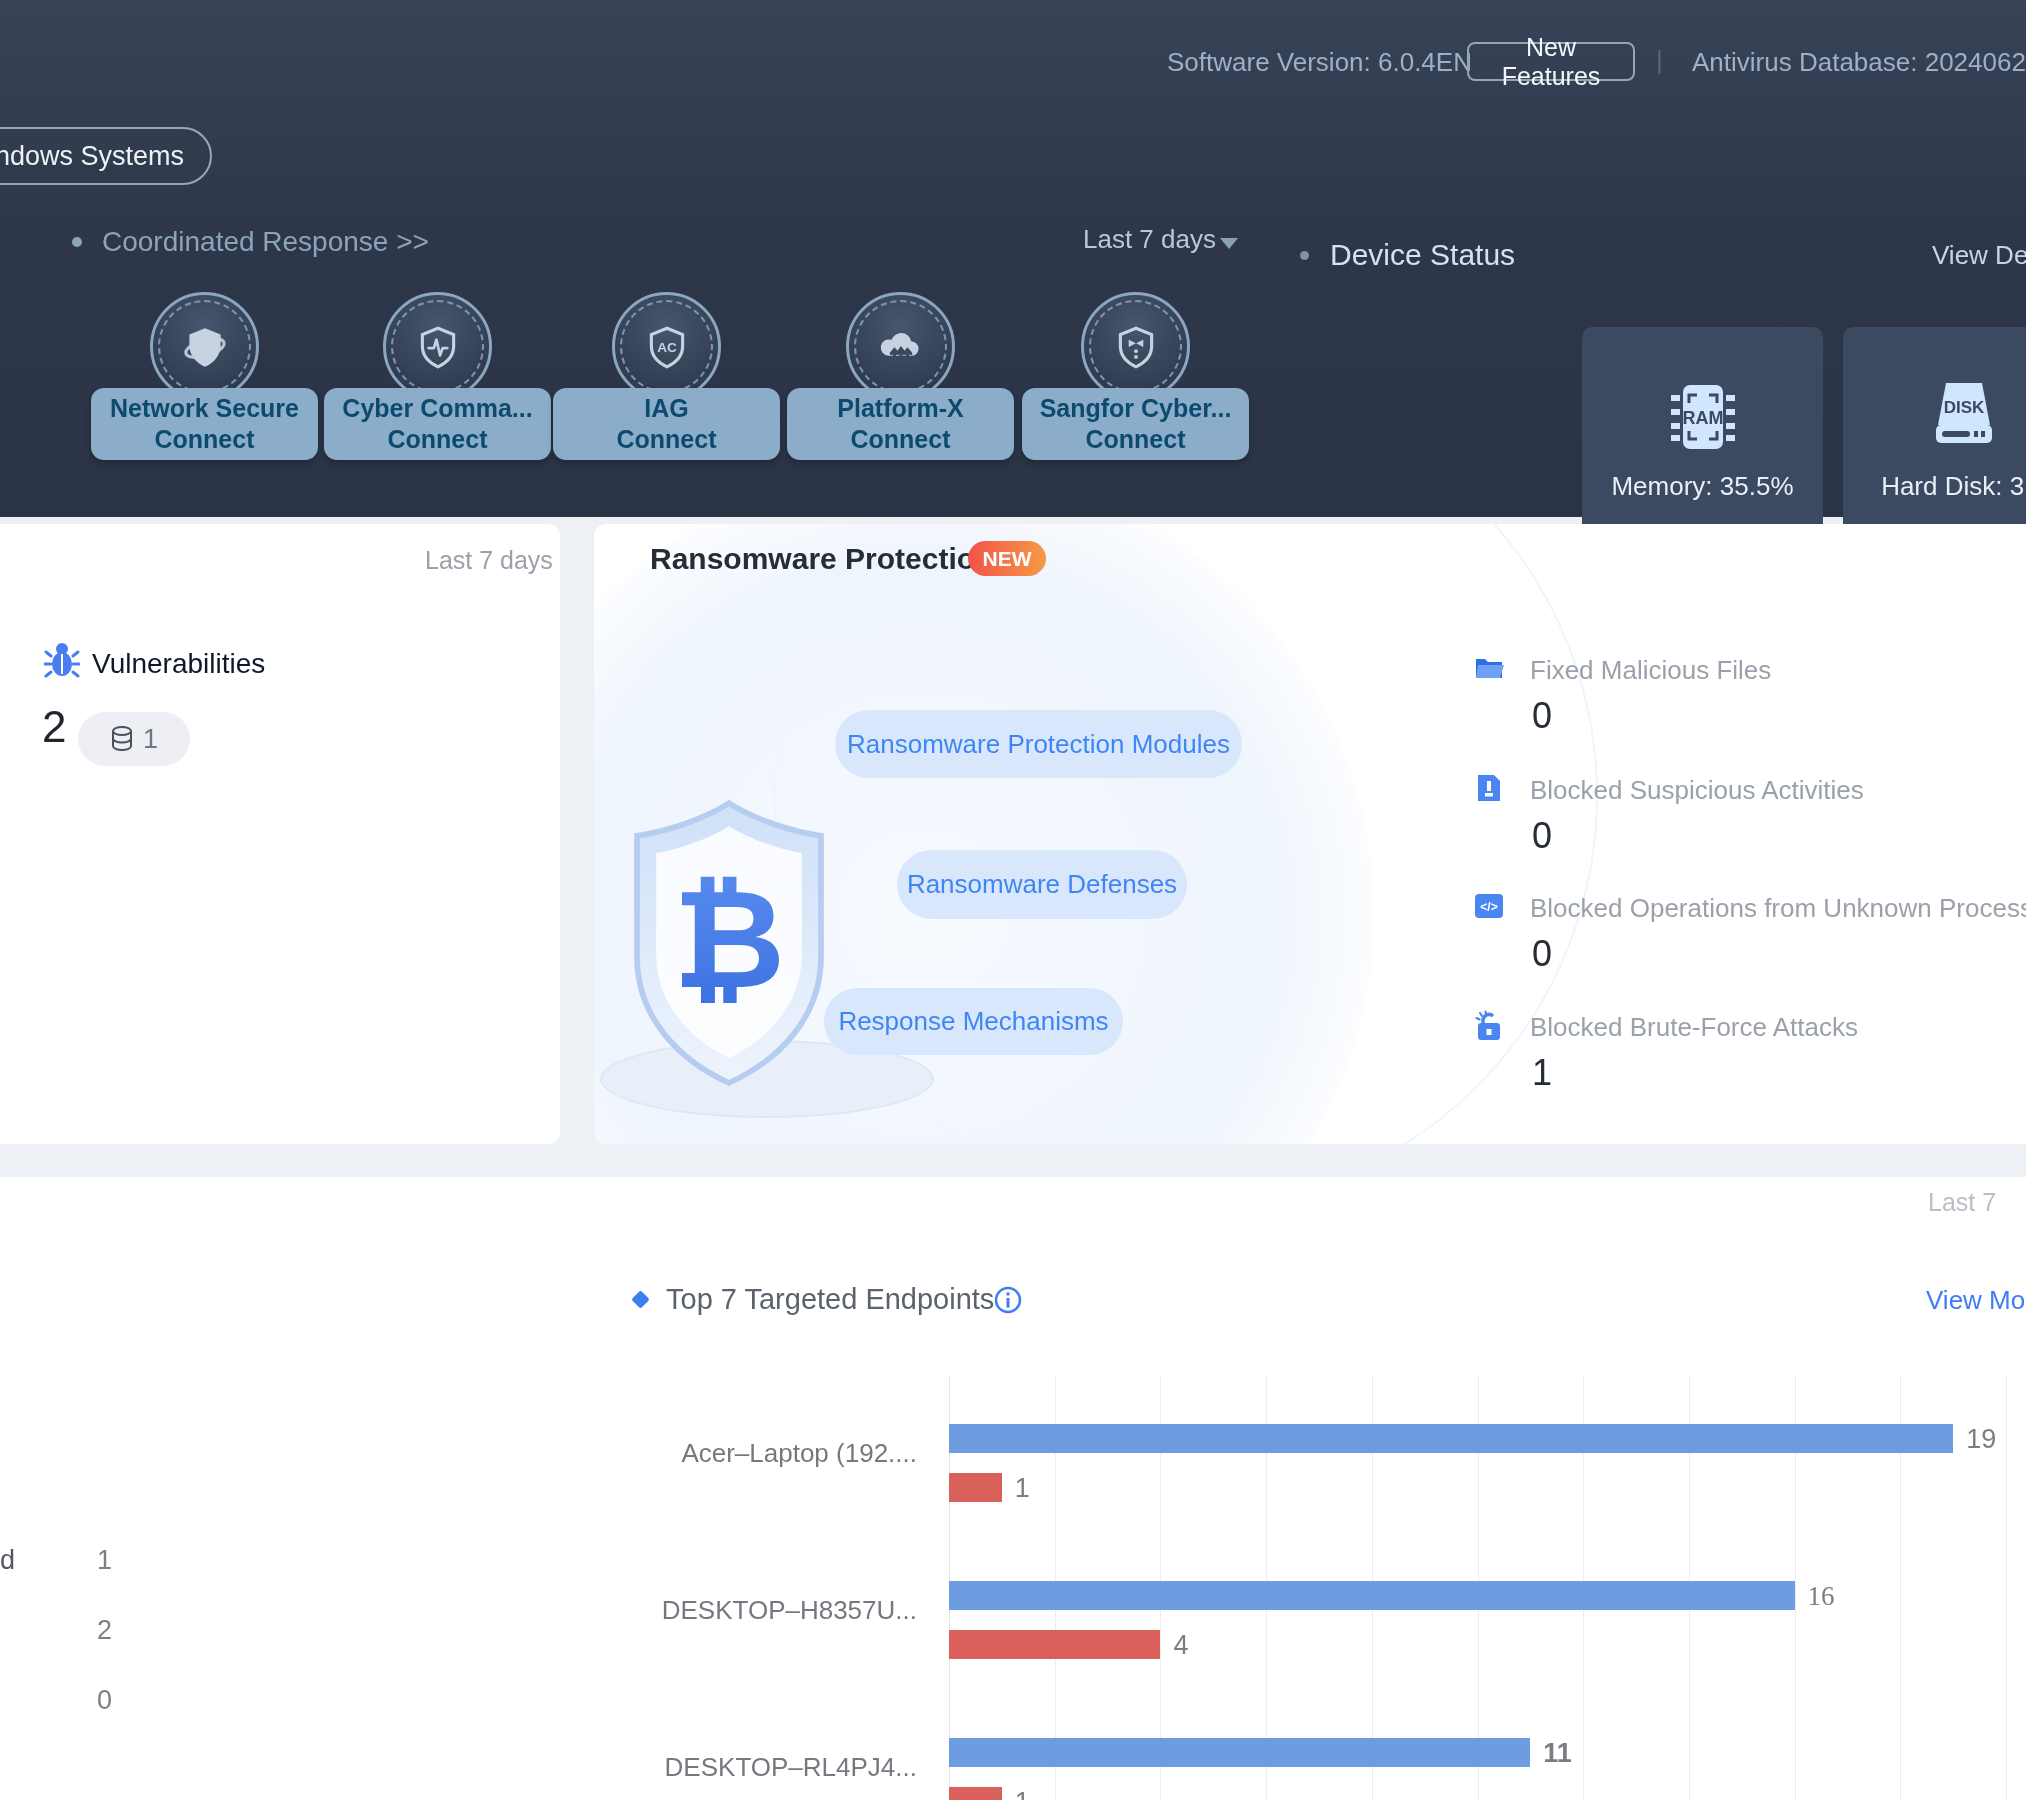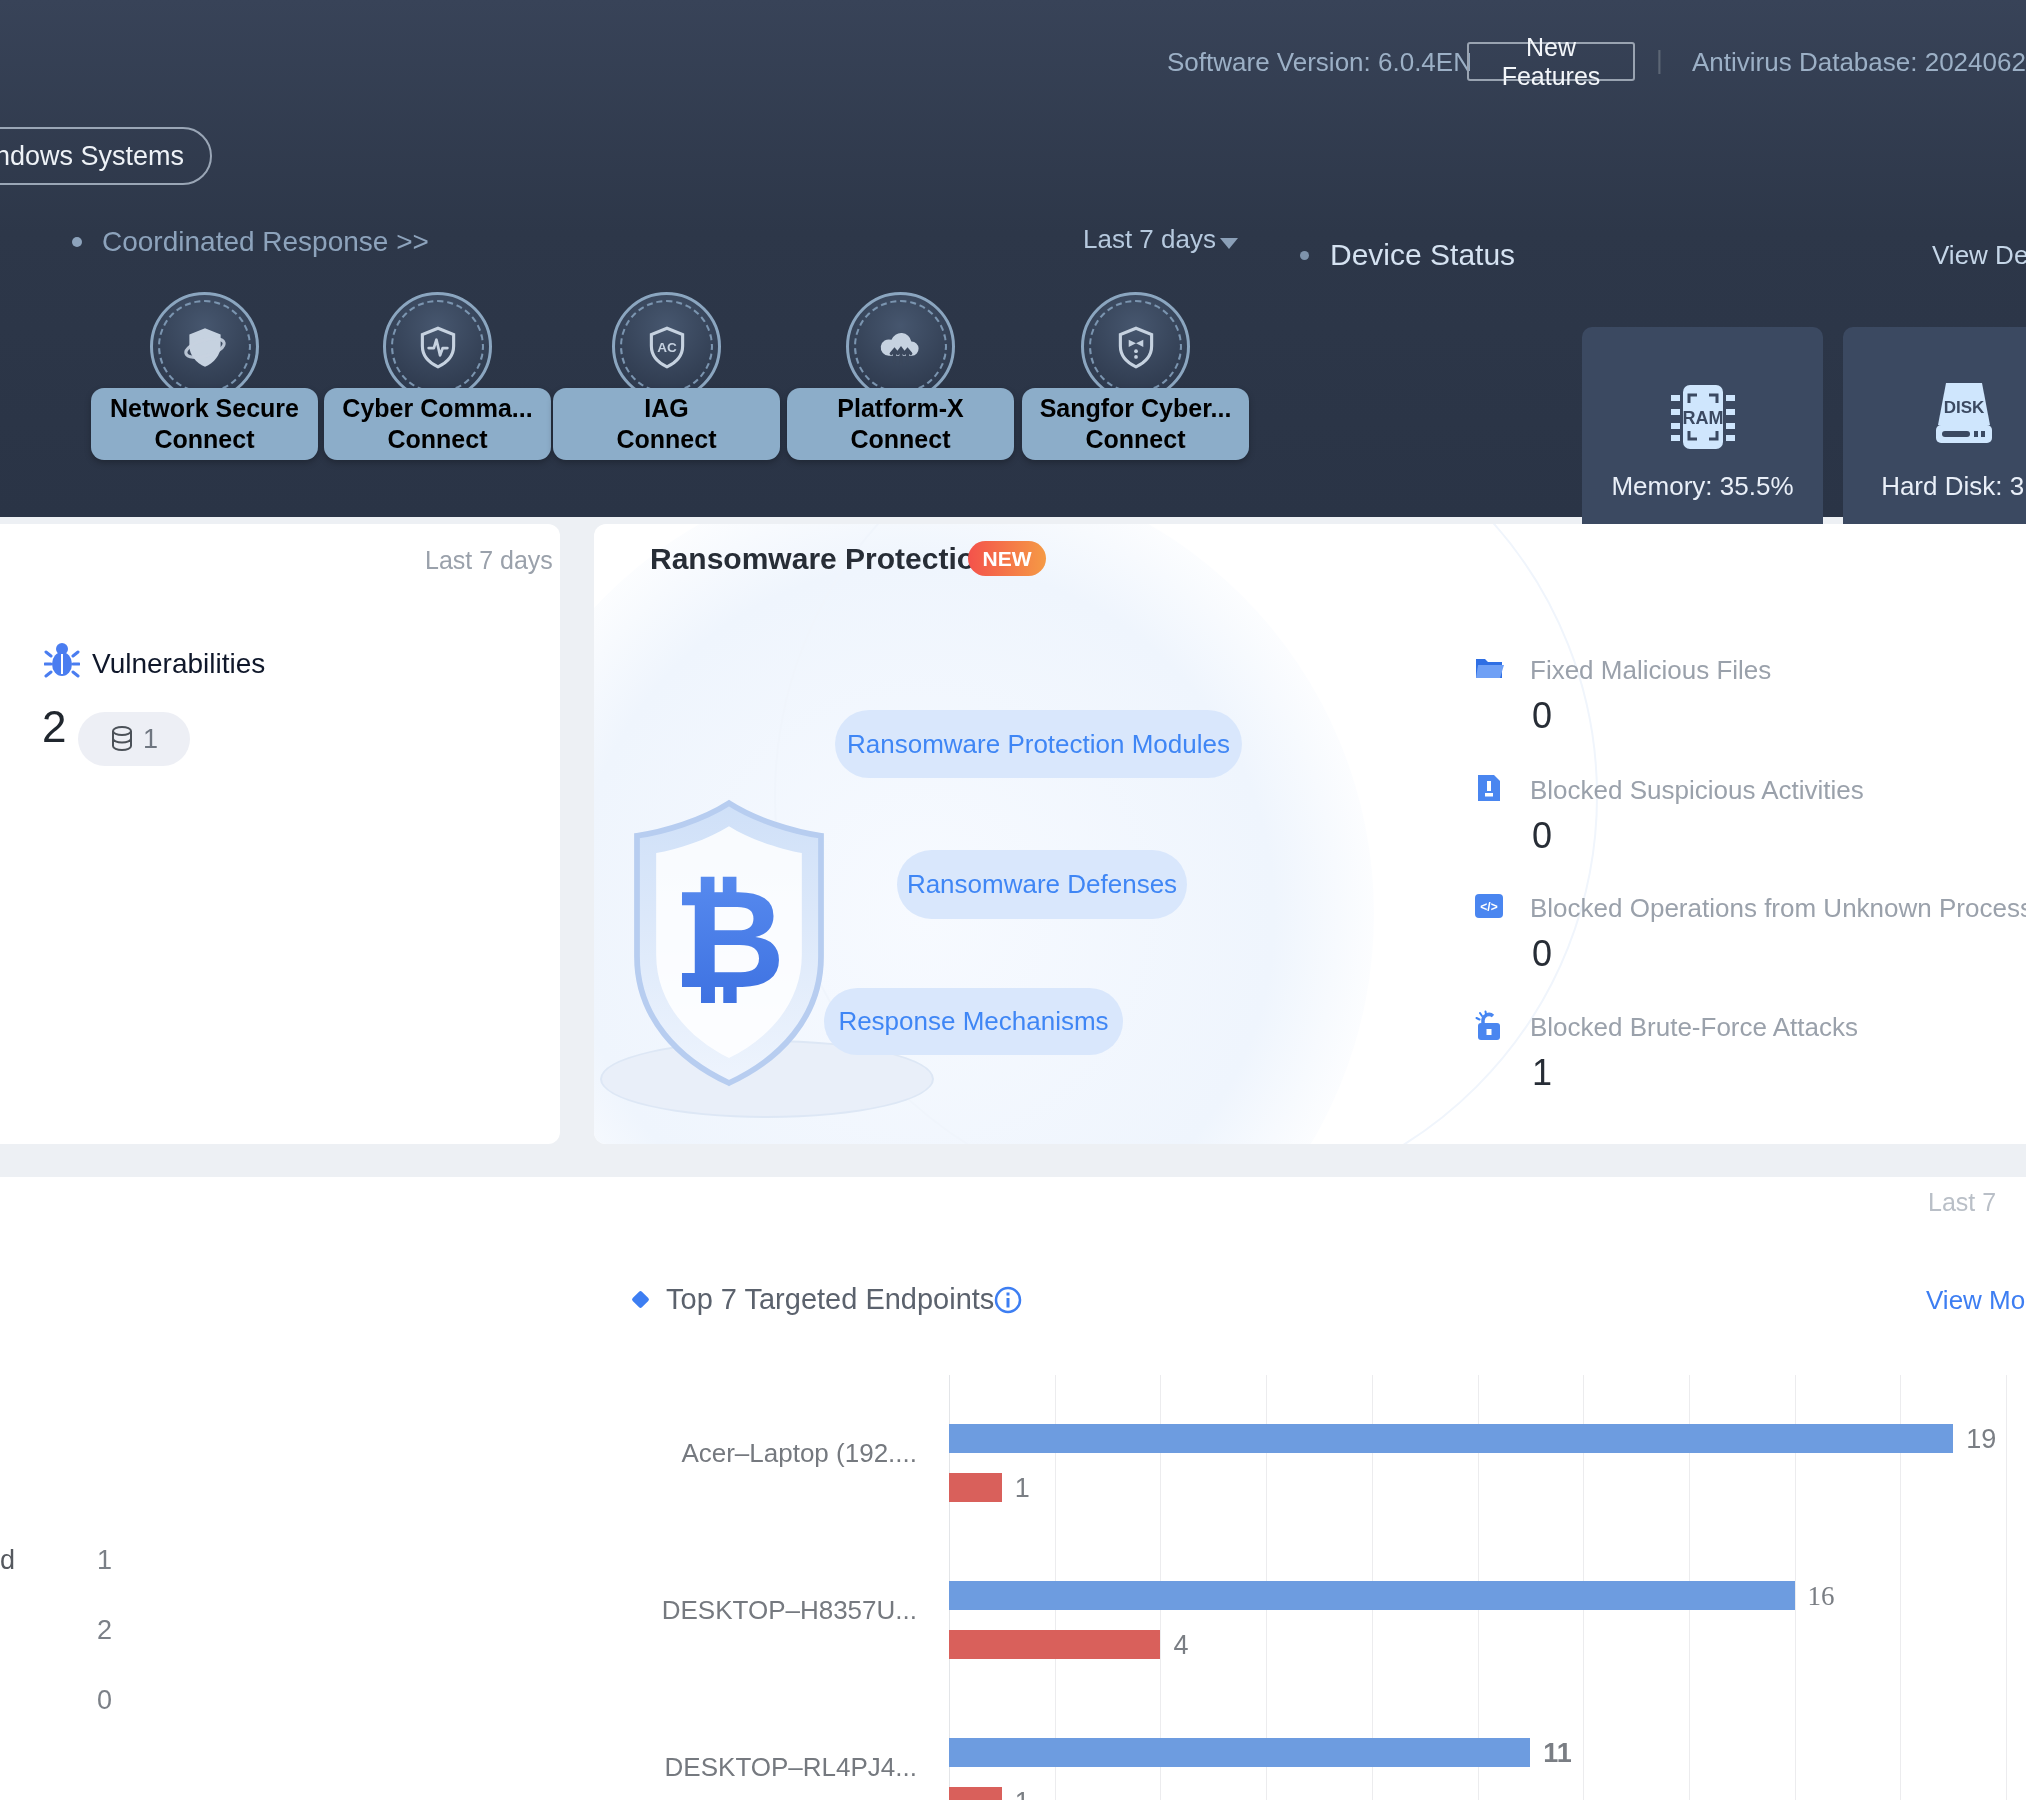--- a/index.html
+++ b/index.html
@@ -6,21 +6,21 @@
   body{width:2026px;height:1800px;overflow:hidden;background:#edf0f4;
        font-family:"Liberation Sans",sans-serif;}
   #page{position:relative;width:2026px;height:1800px;}
   .abs{position:absolute;}
 
   
   #hero{left:0;top:0;width:2026px;height:517px;
         background:linear-gradient(180deg,#384358 0%,#2d3749 45%,#2a3446 100%);}
   .util-text{font-size:26px;color:#9cb0c6;white-space:nowrap;}
   #new-features{left:1467px;top:42px;width:168px;height:39px;border:2px solid #99a3b1;
-        border-radius:3px;color:#f3f6fa;font-size:25px;display:flex;align-items:center;
+        border-radius:8px;color:#f3f6fa;font-size:25px;display:flex;align-items:center;
         justify-content:center;background:transparent;cursor:pointer;}
   #win-pill{left:-40px;top:127px;width:252px;height:58px;border:2px solid #9aa6b6;
         border-radius:30px;display:flex;align-items:center;justify-content:flex-end;
         padding-right:26px;box-sizing:border-box;color:#eef2f7;font-size:27px;}
   .bullet{width:10px;height:10px;border-radius:50%;background:#8da3bc;}
   #coord-title{left:102px;top:226px;font-size:28px;color:#8da3bc;}
   #hero-period{left:1083px;top:224px;font-size:26px;color:#b6c9de;}
   #hero-caret{left:1220px;top:238px;width:0;height:0;border-left:9px solid transparent;
         border-right:9px solid transparent;border-top:11px solid #8ba0b8;}
   #ds-title{left:1330px;top:238px;font-size:30px;color:#d5e2f1;}
@@ -28,21 +28,21 @@
   #view-details{left:1932px;top:240px;font-size:26px;color:#c5d6e8;white-space:nowrap;cursor:pointer;}
 
   .connect-item{position:absolute;top:292px;width:227px;}
   .badge-circle{position:relative;width:109px;height:109px;margin:0 auto;border-radius:50%;
         border:3px solid #8ba6c0;background:radial-gradient(circle at 50% 30%,#46566e,#2f3b4f 75%);
         box-sizing:border-box;}
   .badge-ring{position:absolute;left:5px;top:5px;right:5px;bottom:5px;border:2px dashed #7b95b0;
         border-radius:50%;}
   .badge-glyph{position:absolute;left:50%;top:50%;transform:translate(-50%,-50%);}
   .connect-btn{position:absolute;left:0;top:96px;width:227px;height:72px;background:#8cadc9;
-        border:none;border-radius:13px;color:#000000;font-size:25px;font-weight:bold;
+        border:none;border-radius:13px;color:#0c4a6e;font-size:25px;font-weight:bold;
         line-height:31px;text-align:center;cursor:pointer;font-family:"Liberation Sans",sans-serif;
         box-shadow:0 3px 6px rgba(0,0,0,.25);}
   .device-card{position:absolute;top:327px;width:241px;height:245px;border-radius:10px;
         background:#3b4961;display:flex;flex-direction:column;align-items:center;}
   .device-label{margin-top:6px;color:#e9eff8;font-size:26px;white-space:nowrap;}
 
   
   .card{position:absolute;background:#fff;border-radius:12px;}
   .period-label{font-size:25px;color:#9aa1ab;}
   #vuln-title{left:92px;top:648px;font-size:28px;color:#0f172a;}

